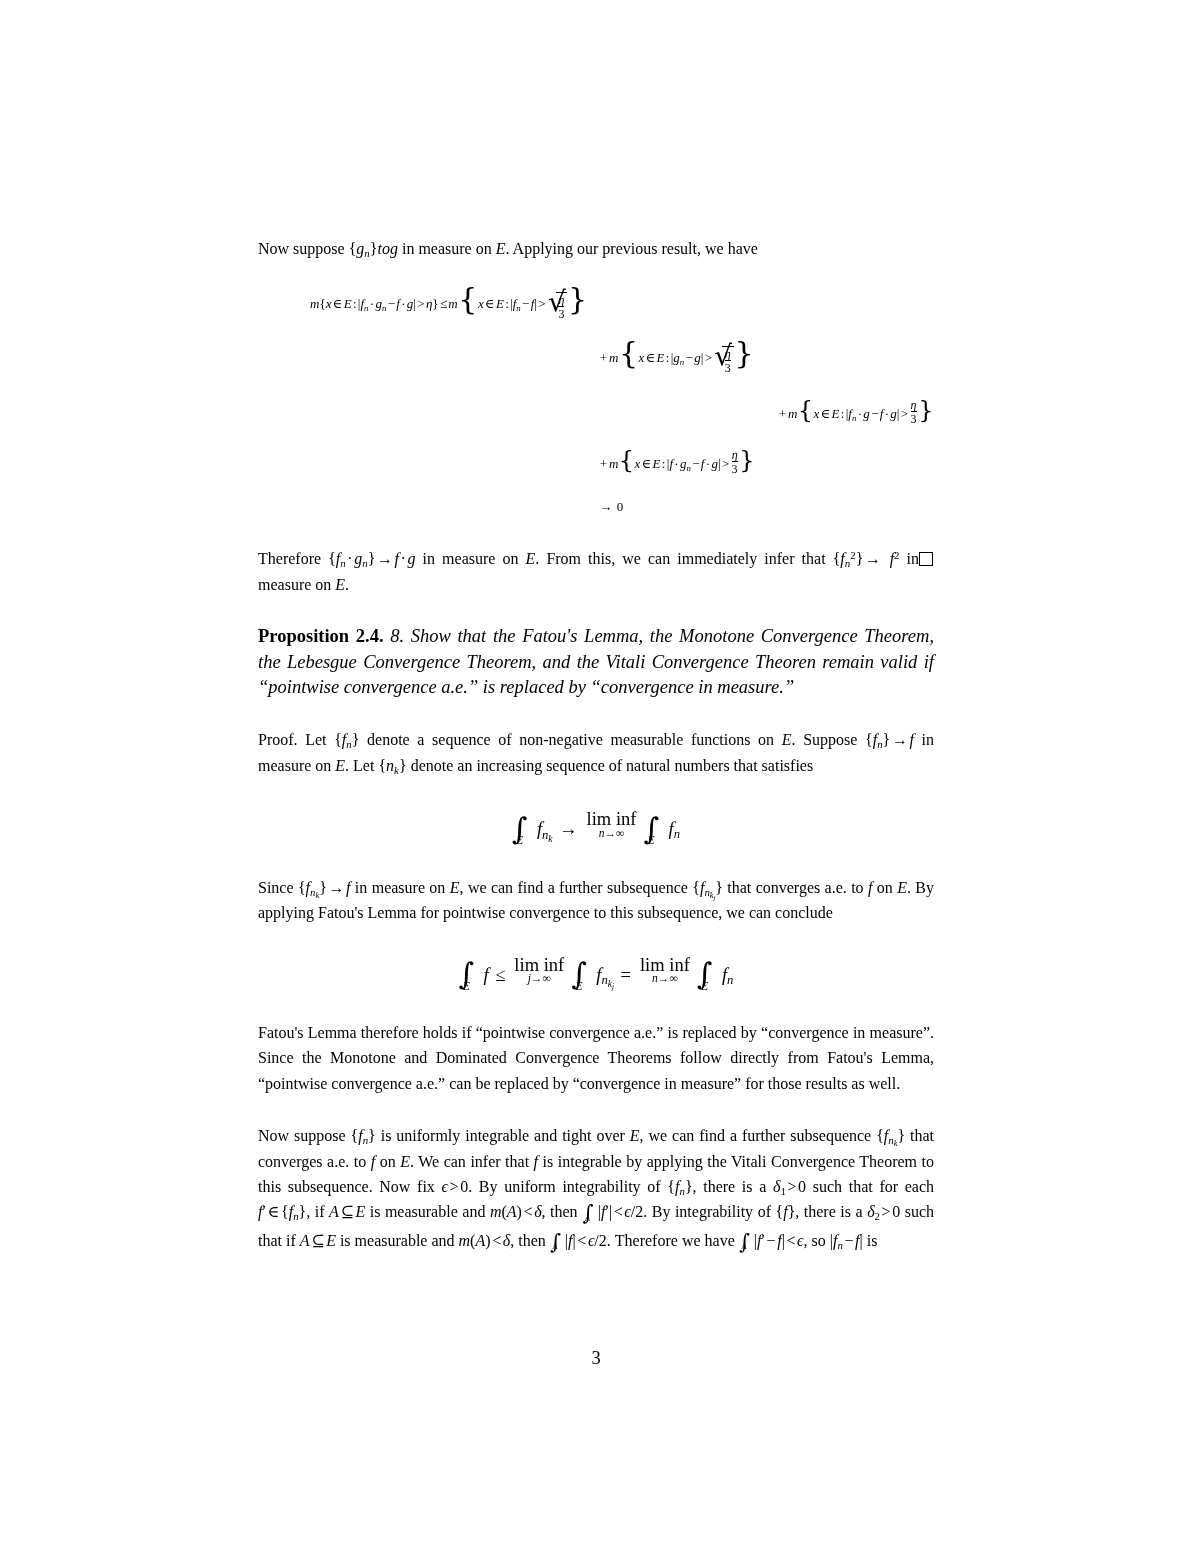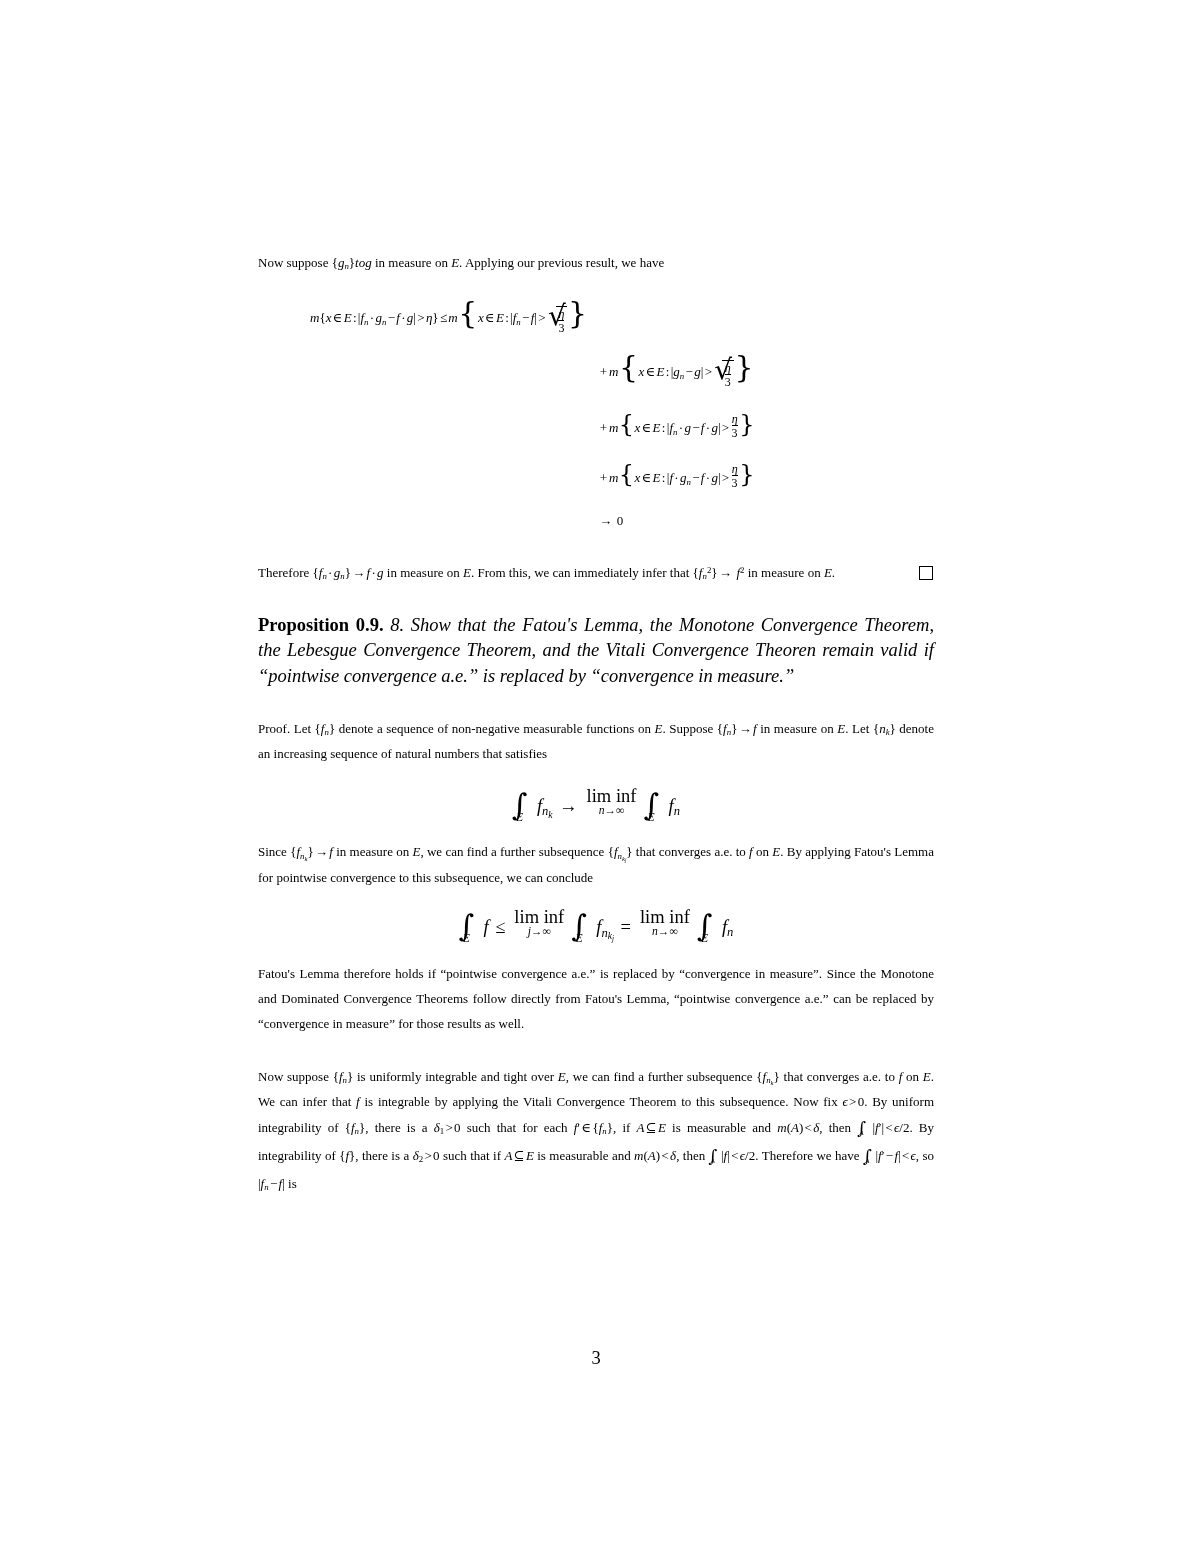--- a/index.html
+++ b/index.html
@@ -15,25 +15,25 @@
     color: #000000;
     overflow: hidden;
   }
   .page {
     position: absolute;
     left: 258px;
     top: 236px;
     width: 676px;
   }
   .para {
-    font-size: 13px;
+    font-size: 16px;
     line-height: 25.4px;
     text-align: justify;
     text-justify: inter-word;
-    margin: 14px 0 0 0;
+    margin: 0 0 0 0;
   }
   .para.gap-top { margin-top: 19px; }
   .para.gap-top-lg { margin-top: 27px; }
 
   
   .mi { font-style: italic; font-family: "Liberation Serif", "DejaVu Serif", serif; }
   .mn { font-style: normal; }
   .mrm { font-style: normal; }
   sub.msub {
     font-size: 0.68em;
@@ -82,21 +82,21 @@
   }
   .eqrow {
     display: flex;
     align-items: center;
     justify-content: flex-start;
     height: 54px;
     white-space: nowrap;
   }
   .eqrow.r1 { padding-left: 52px; }
   .eqrow.r2 { padding-left: 340px; }
-  .eqrow.r3 { padding-left: 340px; height: 50px; }
+  .eqrow.r3 { padding-left: 340px; height: 50px; justify-content: flex-end; }
   .eqrow.r4 { padding-left: 340px; height: 50px; }
   .eqrow.r5 { padding-left: 340px; height: 40px; }
 
   
   .bigbrace {
     font-size: 2.3em;
     font-family: "DejaVu Serif", serif;
     font-style: normal;
     line-height: 0;
     position: relative;
@@ -147,21 +147,21 @@
     border-top: 1px solid #000;
     padding: 1px 0.14em 0 0.10em;
   }
   .sqrt .frac { vertical-align: -0.42em; }
 
   
   .liminf {
     display: inline-block;
     text-align: center;
     vertical-align: -0.10em;
-    margin: 4px 0.14em;
+    margin: 16px 0.14em;
     line-height: 1.0;
   }
   .liminf .top { display: block; font-style: normal; font-size: 1em; }
   .liminf .bot { display: block; font-size: 0.63em; font-style: italic; margin-top: -0.06em; }
 
   .eq-center {
     display: flex;
     justify-content: center;
     font-size: 18.5px;
     margin: 16px 0 14px 0;
@@ -233,21 +233,21 @@
     </div>
 
     <div class="eqrow r5">
       <span class="nb"><span class="op">→</span><span class="mn">&nbsp;0</span></span>
     </div>
 
   </div>
 
   <p class="para gap-top"><span class="qed"></span><span>Therefore </span><span class="nb"><span class="mrm">{</span><span class="mi">f</span><sub class="msub">n</sub><span class="op">·</span><span class="mi">g</span><sub class="msub">n</sub><span class="mrm">}</span><span class="op">→</span><span class="mi">f</span><span class="op">·</span><span class="mi">g</span></span><span> in measure on </span><span class="mi">E</span><span>. From this, we can immediately infer that </span><span class="nb"><span class="mrm">{</span><span class="mi">f</span><sub class="msub">n</sub><sup class="msup">2</sup><span class="mrm">}</span><span class="op">→</span>&nbsp;<span class="mi">f</span><sup class="msup">2</sup></span><span> in measure on </span><span class="mi">E</span><span>.</span></p>
 
-  <p class="prop"><span class="prop-head">Proposition 0.9.</span> <span class="prop-body">8.</span> <span class="prop-body">Show that the Fatou's Lemma, the Monotone Convergence Theorem, the Lebesgue Convergence Theorem, and the Vitali Convergence Theoren remain valid if “pointwise convergence a.e.” is replaced by “convergence in measure.”</span></p>
+  <p class="prop"><span class="prop-head">Proposition 2.4.</span> <span class="prop-body">8.</span> <span class="prop-body">Show that the Fatou's Lemma, the Monotone Convergence Theorem, the Lebesgue Convergence Theorem, and the Vitali Convergence Theoren remain valid if “pointwise convergence a.e.” is replaced by “convergence in measure.”</span></p>
 
   <p class="para gap-top-lg"><span class="proof-head">Proof.</span><span> Let </span><span class="nb"><span class="mrm">{</span><span class="mi">f</span><sub class="msub">n</sub><span class="mrm">}</span></span><span> denote a sequence of non-negative measurable functions on </span><span class="mi">E</span><span>. Suppose </span><span class="nb"><span class="mrm">{</span><span class="mi">f</span><sub class="msub">n</sub><span class="mrm">}</span><span class="op">→</span><span class="mi">f</span></span><span> in measure on </span><span class="mi">E</span><span>. Let </span><span class="nb"><span class="mrm">{</span><span class="mi">n</span><sub class="msub">k</sub><span class="mrm">}</span></span><span> denote an increasing sequence of natural numbers that satisfies</span></p>
 
   <div class="eq-center">
     <span class="eq-inner">
       <span class="intg"><span class="sym">∫</span><span class="lim">E</span></span>&nbsp;&nbsp;<span class="mi">f</span><sub class="msub">n<sub class="msub">k</sub></sub><span class="op">&nbsp;→&nbsp;</span><span class="liminf"><span class="top">lim inf</span><span class="bot">n→∞</span></span>&nbsp;<span class="intg"><span class="sym">∫</span><span class="lim">E</span></span>&nbsp;&nbsp;<span class="mi">f</span><sub class="msub">n</sub>
     </span>
   </div>
 
   <p class="para gap-top"><span>Since </span><span class="nb"><span class="mrm">{</span><span class="mi">f</span><sub class="msub">n<sub class="msub">k</sub></sub><span class="mrm">}</span><span class="op">→</span><span class="mi">f</span></span><span> in measure on </span><span class="mi">E</span><span>, we can find a further subsequence </span><span class="nb"><span class="mrm">{</span><span class="mi">f</span><sub class="msub">n<sub class="msub">k<sub class="msub">j</sub></sub></sub><span class="mrm">}</span></span><span> that converges a.e. to </span><span class="mi">f</span><span> on </span><span class="mi">E</span><span>. By applying Fatou's Lemma for pointwise convergence to this subsequence, we can conclude</span></p>

